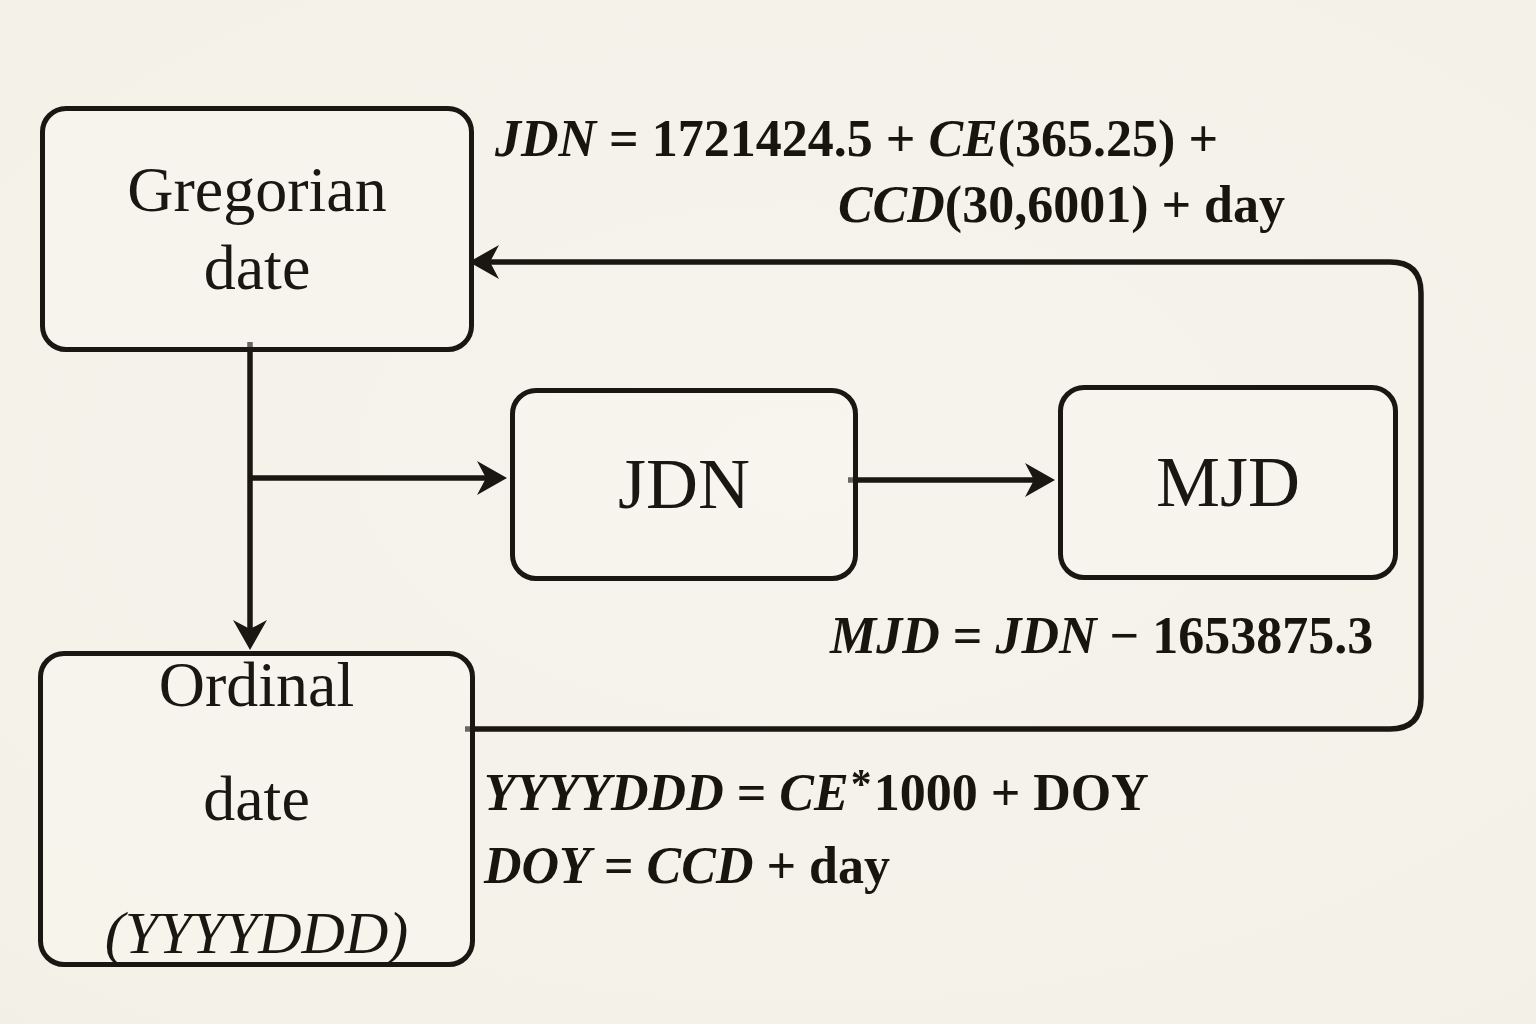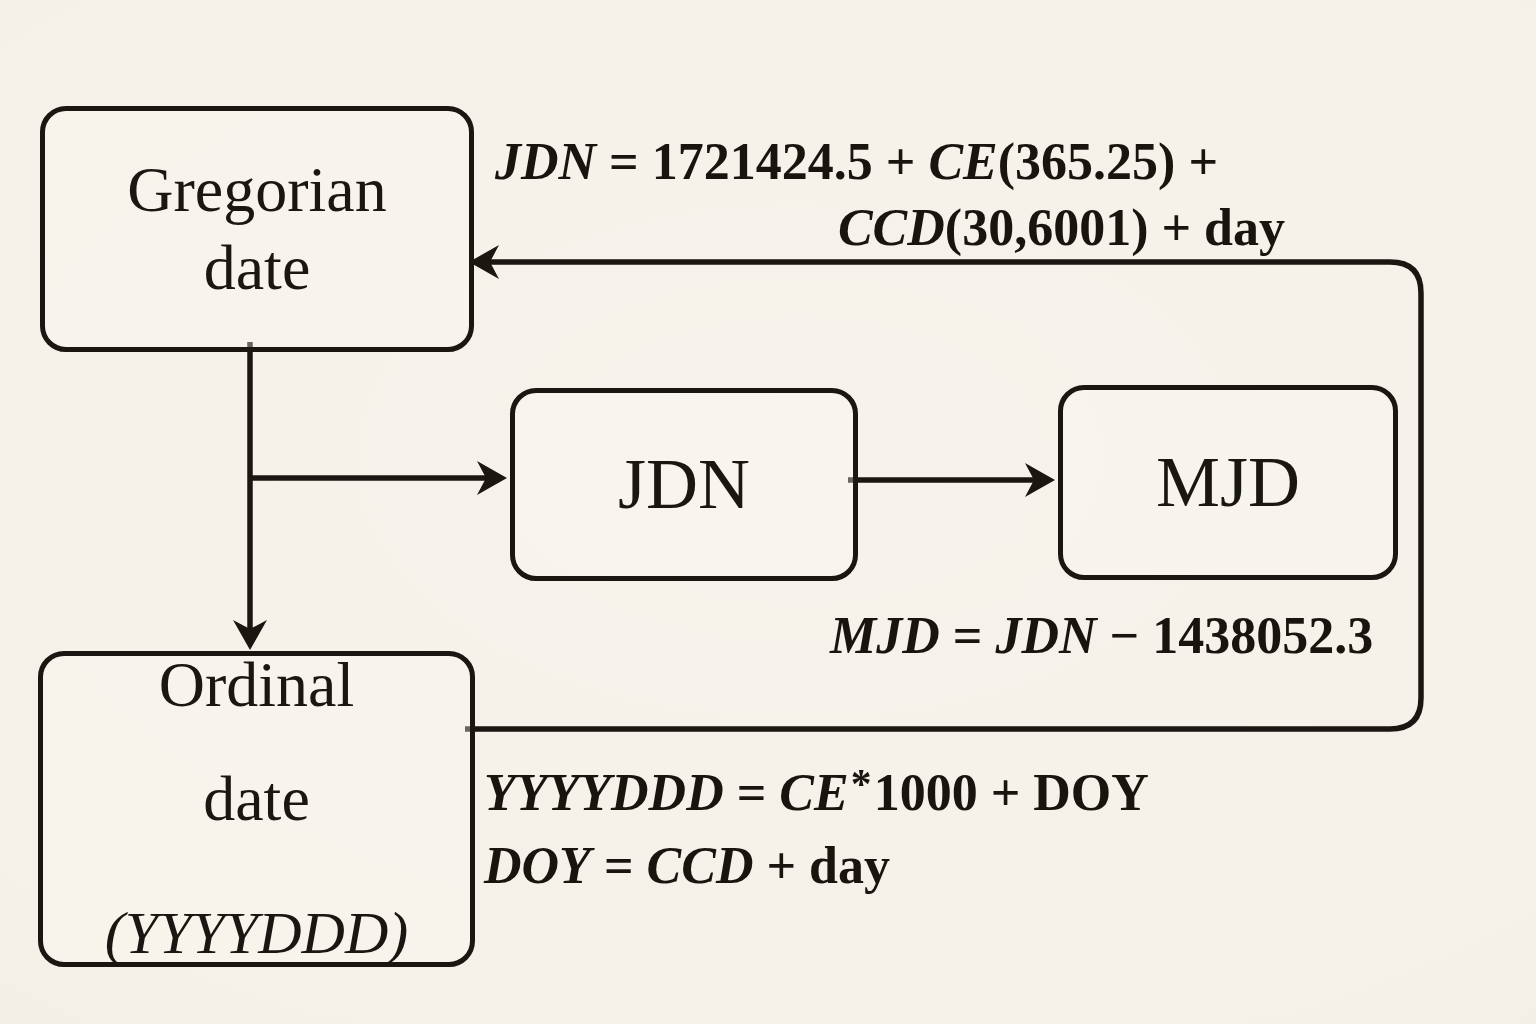--- a/index.html
+++ b/index.html
@@ -55,21 +55,21 @@
   .box-ordinal .sub-label { font-size: 60px; font-style: italic; margin-top: 20px; }
 
   .formula {
     position: absolute;
     font-weight: bold;
     font-size: 52px;
     line-height: 66px;
     white-space: nowrap;
     color: #18150f;
   }
-  .formula-top    { left: 495px; top: 129px; width: 790px; }
+  .formula-top    { left: 495px; top: 106px; width: 790px; }
   .formula-top .f-line2 { text-align: right; white-space: nowrap; }
   .formula-mjd    { left: 830px; top: 603px; }
   .formula-ordinal{ left: 484px; top: 758px; line-height: 70px; }
 
   .it  { font-style: italic; }
   .ast { position: relative; top: -0.28em; font-size: 0.8em; padding: 0 0.05em; }
 </style>
 </head>
 <body>
 
@@ -107,20 +107,20 @@
     <div>Ordinal</div>
     <div>date</div>
     <div class="sub-label">(YYYYDDD)</div>
   </div>
 
   <div class="formula formula-top">
     <div class="f-line1"><span class="it">JDN</span><span> = 1721424.5 + </span><span class="it">CE</span><span>(365.25) +</span></div>
     <div class="f-line2"><span class="it">CCD</span><span>(30,6001) + day</span></div>
   </div>
 
-  <div class="formula formula-mjd"><span class="it">MJD</span><span> = </span><span class="it">JDN</span><span> − 1438052.3</span></div>
+  <div class="formula formula-mjd"><span class="it">MJD</span><span> = </span><span class="it">JDN</span><span> − 1653875.3</span></div>
 
   <div class="formula formula-ordinal">
     <div><span class="it">YYYYDDD</span><span> = </span><span class="it">CE</span><span class="ast">*</span><span>1000 + DOY</span></div>
     <div><span class="it">DOY</span><span> = </span><span class="it">CCD</span><span> + day</span></div>
   </div>
 
 </div>
 
 </body></html>

